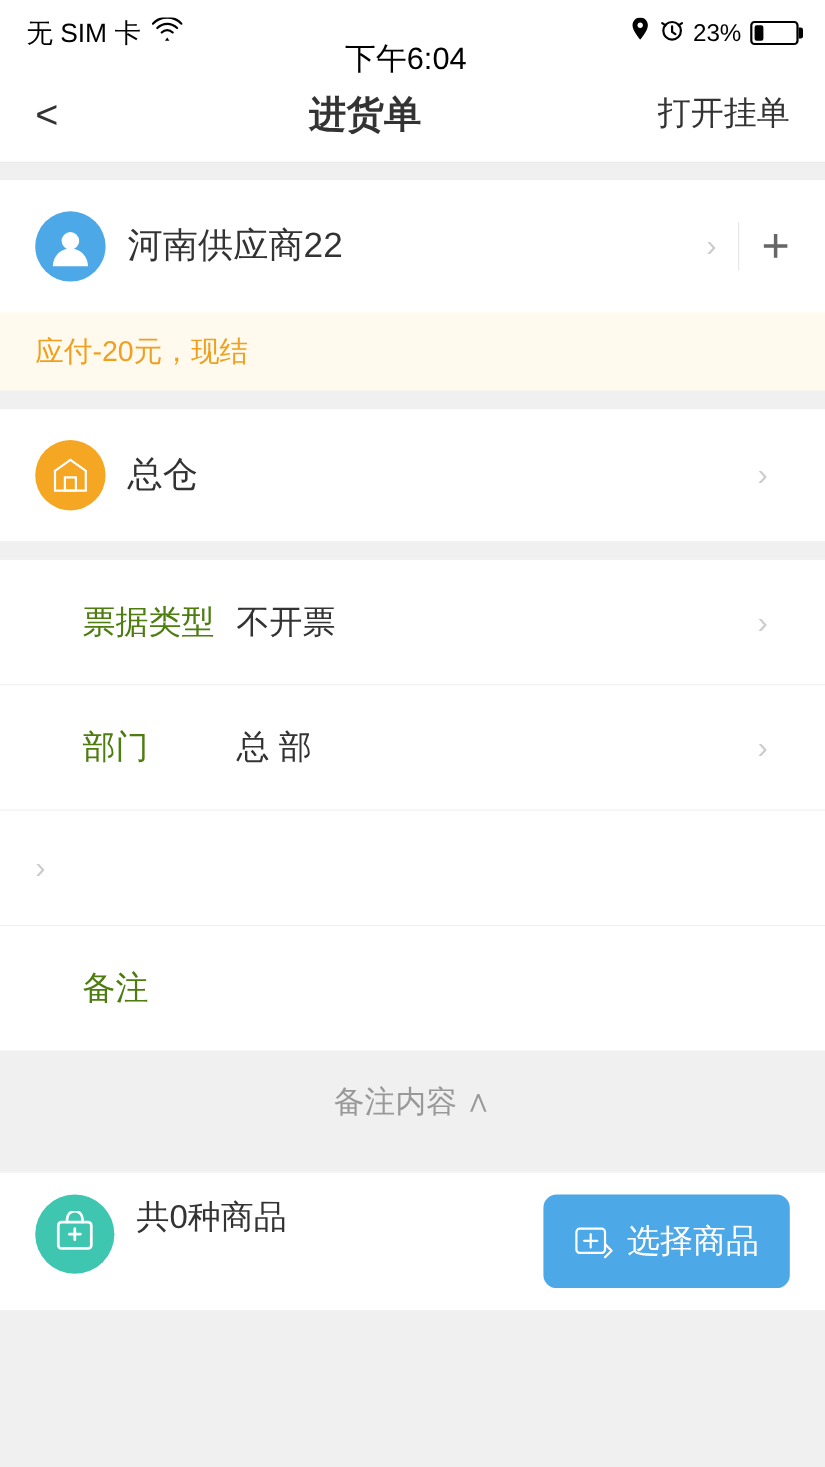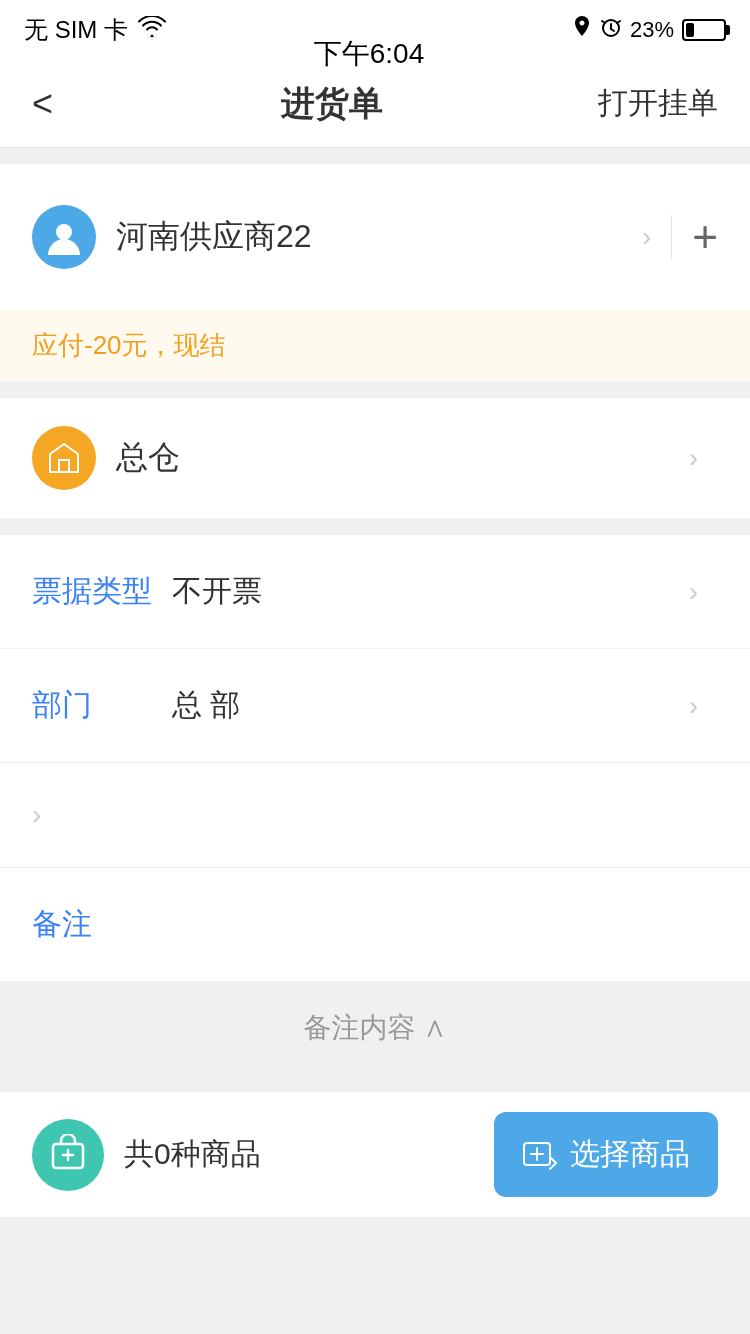--- a/index.html
+++ b/index.html
@@ -105,21 +105,21 @@
 
     
     .card {
       background: #fff;
     }
 
     
     .supplier-row {
       display: flex;
       align-items: center;
-      padding: 41px 32px;
+      padding: 28px 32px;
       background: #fff;
       border-bottom: none;
     }
     .supplier-avatar {
       width: 64px;
       height: 64px;
       border-radius: 50%;
       background: #4da8e8;
       display: flex;
       align-items: center;
@@ -186,23 +186,24 @@
     
     .form-row {
       display: flex;
       align-items: center;
       padding: 36px 32px;
       background: #fff;
       border-top: 1px solid #f0f0f0;
     }
     .form-label {
       font-size: 30px;
-      color: #3b82f6;
+      color: #4d7c0f;
       width: 140px;
       flex-shrink: 0;
+      margin-left: 43px;
     }
     .form-value {
       flex: 1;
       font-size: 30px;
       color: #333;
     }
     .form-placeholder {
       flex: 1;
       font-size: 30px;
       color: #ccc;
@@ -215,21 +216,21 @@
       padding: 28px 0;
       font-size: 28px;
       color: #999;
       cursor: pointer;
     }
 
     
     .product-bar {
       background: #fff;
       display: flex;
-      align-items: center;
+      align-items: flex-start;
       padding: 20px 32px;
       gap: 20px;
       border-top: 1px solid #f0f0f0;
     }
     .product-icon {
       width: 72px;
       height: 72px;
       border-radius: 50%;
       background: #3ec6b0;
       display: flex;

